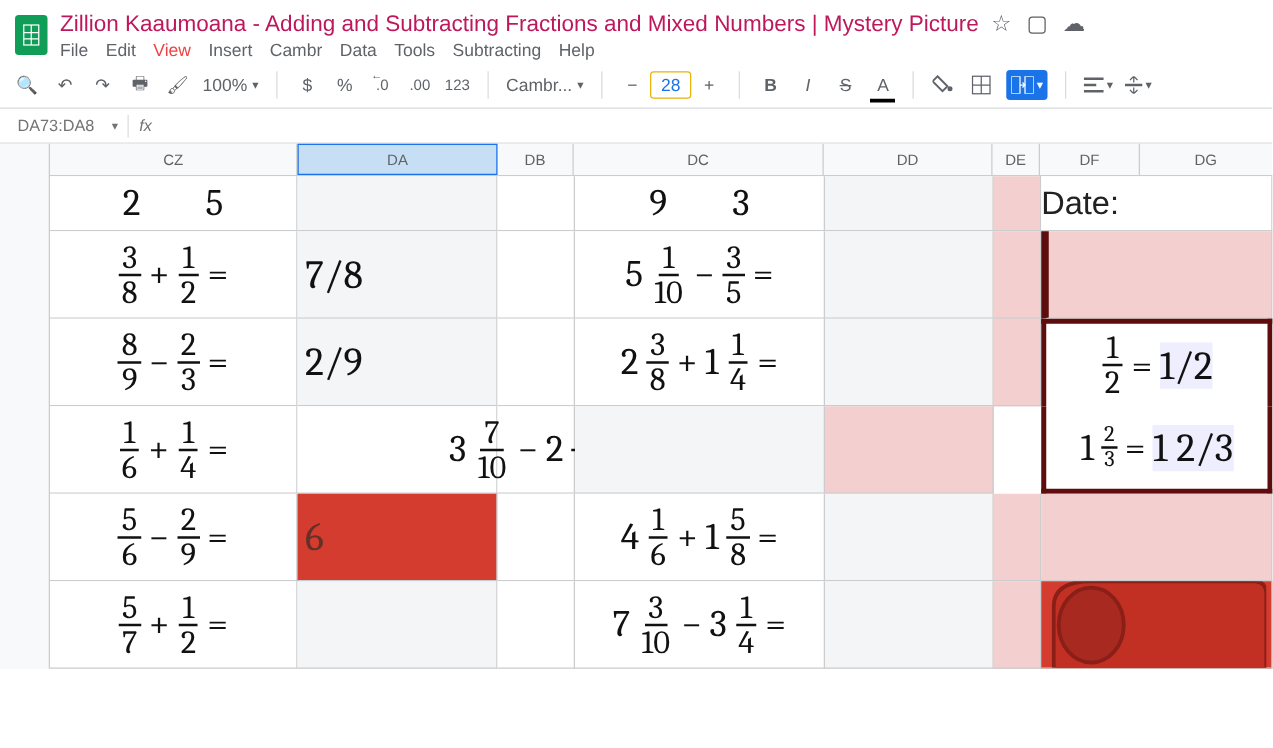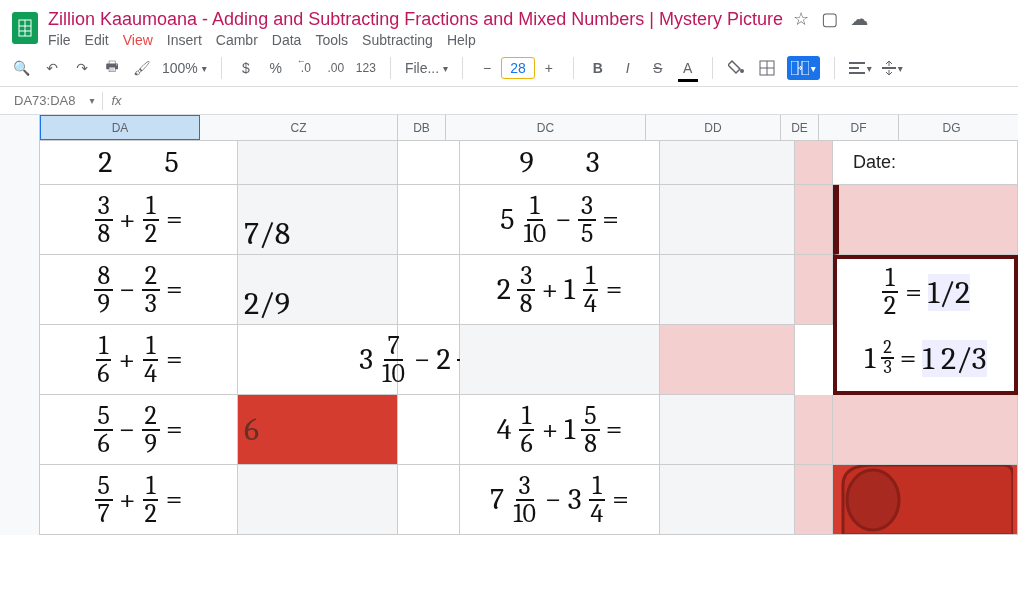--- a/index.html
+++ b/index.html
@@ -76,21 +76,21 @@
     font-size:12px;
     color:#5f6368;
   }
   .ch {
     border-right:1px solid #ccc;
     display:flex; align-items:center; justify-content:center;
     text-transform:uppercase;
   }
   .ch.cz { width:198px;}
   .ch.da { width:160px; background:#c7dff5; border:1px solid #1a73e8;}
-  .ch.db { width:48px;}
+  .ch.db { width:61px;}
   .ch.dc { width:200px;}
   .ch.dd { width:135px;}
   .ch.de { width:38px;}
   .ch.df { width:80px;}
   .ch.dg { width:105px; border-right:none;}
   .sheet {
     position:relative;
     width:978px;
   }
   .cells {
@@ -102,35 +102,35 @@
     color:#111;
   }
   .cell {
     border-right:1px solid #ccc;
     border-bottom:1px solid #ccc;
     display:flex; align-items:center; justify-content:center;
     background:#fff;
     padding:2px 6px;
     position:relative;
   }
-  .cell.light { background:#f4f5f7;align-items:flex-end;}
+  .cell.light { background:#f4f5f7;}
   .cell.pink { background:#f3cfcf;}
   .cell.red { background:#d33c2e; color:#653027;}
   .cell.left { justify-content:flex-start;}
   .frac { display:inline-flex; flex-direction:column; align-items:center; line-height:1; font-size:26px;}
   .frac .num { border-bottom:2px solid #111; padding:0 3px;}
   .frac .den { padding:0 3px;}
   .expr { display:flex; align-items:center; gap:6px; white-space:nowrap;}
   .whole { font-size:30px;}
   .op { font-size:30px;}
   .ans { font-size:32px;}
   .sfrac { display:inline-flex; flex-direction:column; align-items:center; line-height:1; font-size:18px;}
   .sfrac .num { border-bottom:2px solid #111; padding:0 2px;}
   .sfrac .den { padding:0 2px;}
-  .dfhead { font-family: Arial,sans-serif; font-size:18px; color:#222; justify-content:flex-start; padding-left:20px;}
+  .dfhead { font-family: Arial,sans-serif; font-size:26px; color:#222; justify-content:flex-start; padding-left:0;}
   .mailbox-area { background:#d33c2e; }
 </style>
 </head>
 <body>
 
 <div class="titlebar">
   <div class="doc-icon">
     <svg width="14" height="18" viewBox="0 0 14 18">
         <rect x="1" y="1" width="12" height="16" fill="none" stroke="#fff" stroke-width="1"></rect>
         <line x1="1" y1="7" x2="13" y2="7" stroke="#fff"></line>
@@ -174,21 +174,21 @@
   <div class="divider"></div>
   <div class="tb-btn tb-text">$</div>
   <div class="tb-btn tb-text">%</div>
   <div class="tb-btn tb-text" style="font-size:12px;">
       <span style="position:relative;">.0<span style="position:absolute;left:-4px;top:-6px;font-size:9px;">←</span></span>
     </div>
   <div class="tb-btn tb-text" style="font-size:12px;">.00</div>
   <div class="tb-btn tb-text" style="font-size:12px;">123</div>
   <div class="divider"></div>
   <div class="fontname">
-    <span>File...</span>
+    <span>Cambr...</span>
     <span class="caret">▾</span>
   </div>
   <div class="divider"></div>
   <div class="fontsize">
     <span class="tb-btn">−</span>
     <span class="box">28</span>
     <span class="tb-btn">+</span>
   </div>
   <div class="divider"></div>
   <div class="tb-btn" style="font-weight:bold;">B</div>
@@ -241,22 +241,22 @@
   <span class="caret">▾</span>
   <div style="width:1px;height:18px;background:#dadce0;"></div>
   <span class="fx">fx</span>
   <div style="flex:1;"></div>
 </div>
 
 <div class="grid">
   <div class="rowhdrs"></div>
   <div class="sheet">
     <div class="colhdrs">
+      <div class="ch cz">CZ</div>
       <div class="ch da">DA</div>
-      <div class="ch cz">CZ</div>
       <div class="ch db">DB</div>
       <div class="ch dc">DC</div>
       <div class="ch dd">DD</div>
       <div class="ch de">DE</div>
       <div class="ch df">DF</div>
       <div class="ch dg">DG</div>
     </div>
 
     <div class="cells" style="grid-template-rows:44px 70px 70px 70px 70px 70px;">
 

